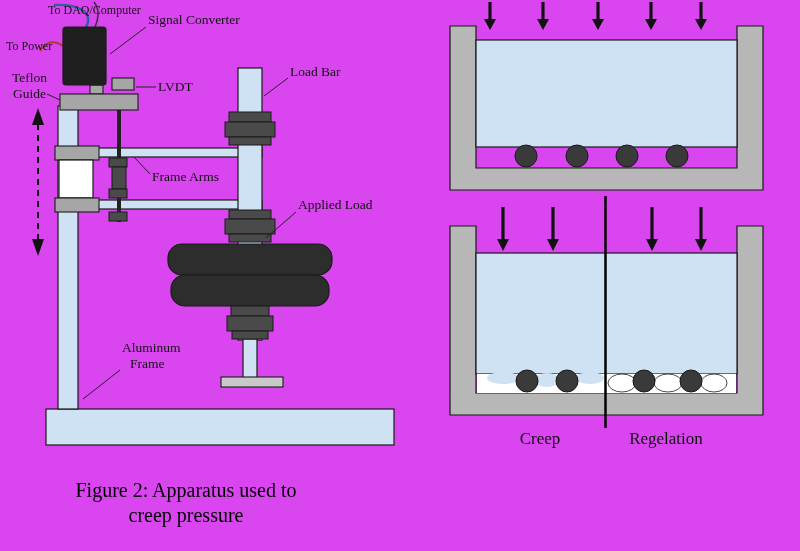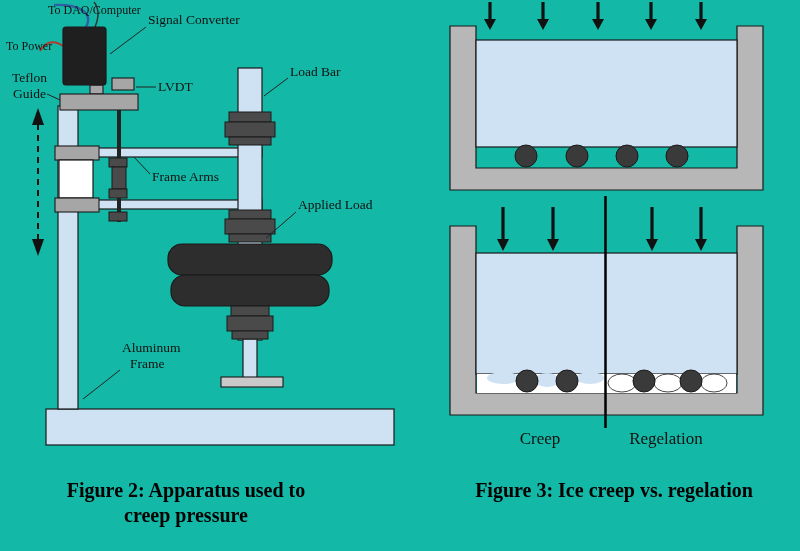--- a/index.html
+++ b/index.html
@@ -1,16 +1,16 @@
 <!DOCTYPE html>
 <html style="--light-blue: #cfe2f3; --container-gray: #b7b7b7; --metal-gray: #a6a6a6; --dark-gray: #4a4a4a; --box-black: #1f1f1f; --weight-black: #2d2d2d; --ball-dark: #3a3a3a; --wire-blue: #2e5fa3; --wire-red: #b03a2e; --outline: #1a1a1a;"><head>
 <meta charset="utf-8">
 <style>
   html,body { margin:0; padding:0; background:#fff; }
-  .page { position:relative; width:800px; height:551px; background:#14b8a6; overflow:hidden;
+  .page { position:relative; width:800px; height:551px; background:#d946ef; overflow:hidden;
           font-family:"Liberation Serif", serif; }
   svg { position:absolute; top:0; left:0; }
 
   
   .lb     { fill:var(--light-blue,#cfe2f3); stroke:var(--outline,#1a1a1a); stroke-width:1.2; }
   .gray   { fill:var(--container-gray,#b7b7b7); stroke:var(--outline,#1a1a1a); stroke-width:1.2; }
   .metal  { fill:var(--metal-gray,#a6a6a6); stroke:var(--outline,#1a1a1a); stroke-width:1.1; }
   .dkg    { fill:var(--dark-gray,#4a4a4a); stroke:var(--outline,#1a1a1a); stroke-width:1; }
   .boxblk { fill:var(--box-black,#1f1f1f); stroke:var(--outline,#1a1a1a); stroke-width:1.2; }
   .weight { fill:var(--weight-black,#2d2d2d); stroke:var(--outline,#1a1a1a); stroke-width:1.2; }
@@ -22,21 +22,21 @@
   .wirer  { stroke:var(--wire-red,#b03a2e); stroke-width:2; fill:none; }
   .wired  { stroke:#333; stroke-width:1.5; fill:none; }
   .arrowline { stroke:#111; stroke-width:3.2; }
   .arrowhead { fill:#111; }
   .dash   { stroke:#111; stroke-width:2; stroke-dasharray:6 5; }
 
   .lbl    { font-family:"Liberation Serif", serif; font-size:13.5px; fill:#111; }
   .lbl-sm { font-size:12px; }
   .lbl-lg { font-size:17px; }
 
-  .caption { position:absolute; text-align:center; font-weight:bold; font-size:20px;
+  .caption { position:absolute; text-align:center; font-weight:normal; font-size:20px;
              line-height:25px; color:#000; }
   .caption-left  { top:478px; left:20px;  width:332px; }
   .caption-right { top:478px; left:428px; width:372px; }
 </style>
 </head>
 <body>
 
 <div class="page">
 
   <svg width="800" height="460" viewBox="0 0 800 460">
@@ -194,17 +194,14 @@
         <text class="lbl lbl-lg" x="540" y="444" text-anchor="middle">Creep</text>
         <text class="lbl lbl-lg" x="666" y="444" text-anchor="middle">Regelation</text>
       </g>
     </g>
   </svg>
 
   <div class="caption caption-left">
     <div>Figure 2: Apparatus used to</div>
     <div>creep pressure</div>
   </div>
-  <div class="caption caption-right">
-    <div>Figure 3: Ice creep vs. regelation</div>
-  </div>
 
 </div>
 
 </body></html>

